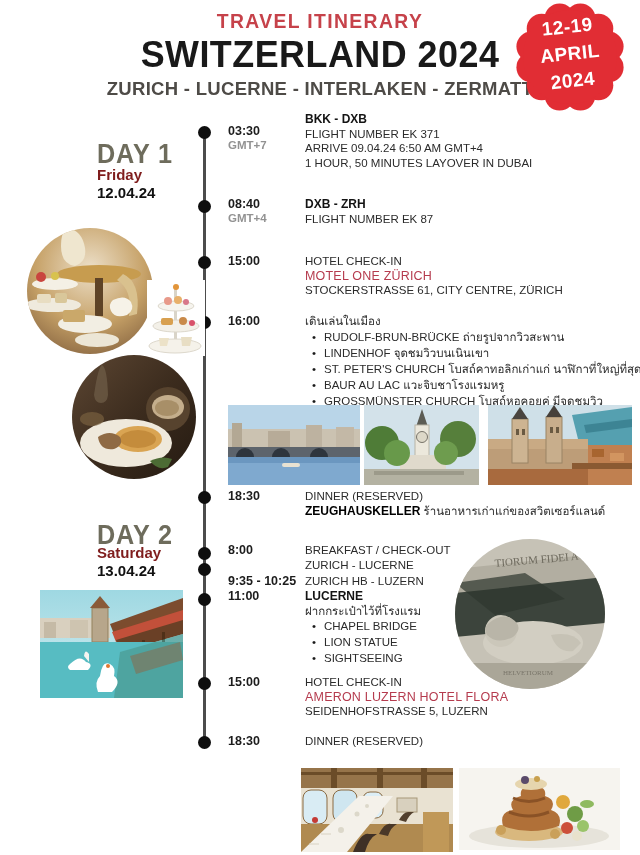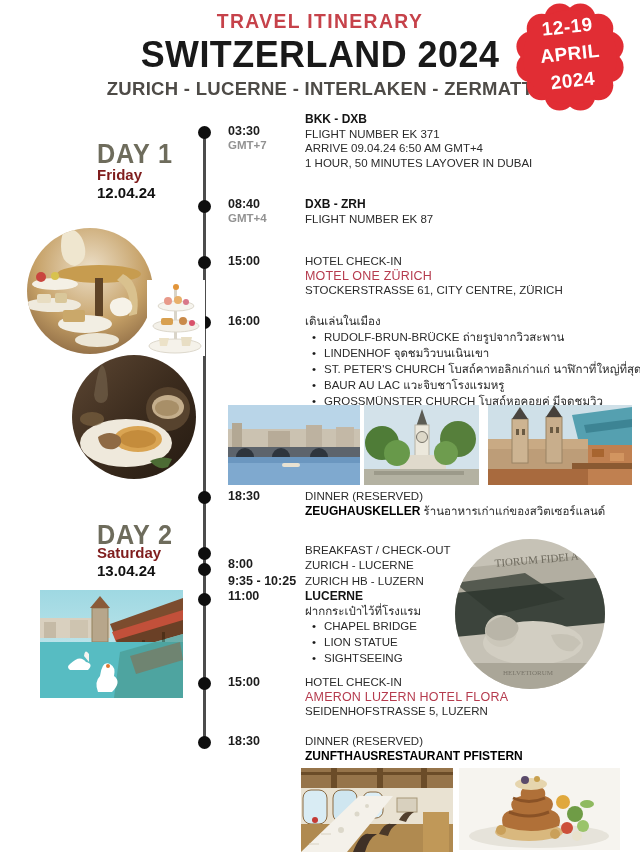--- a/index.html
+++ b/index.html
@@ -124,21 +124,21 @@
   <div class="abs time" style="top:489px">18:30</div>
   <div class="abs ev" style="top:489px">
     <div>DINNER (RESERVED)</div>
     <div><span class="bold-name">ZEUGHAUSKELLER</span><span> ร้านอาหารเก่าแก่ของสวิตเซอร์แลนด์</span></div>
   </div>
 
   <div class="abs daylab" style="top:519px">DAY 2</div>
   <div class="abs wday" style="top:544px">Saturday</div>
   <div class="abs ddate" style="top:562px">13.04.24</div>
 
-  <div class="abs time" style="top:557px">8:00</div>
+  <div class="abs time" style="top:543px">8:00</div>
   <div class="abs ev" style="top:543px">
     <div>BREAKFAST / CHECK-OUT</div>
     <div class="it">ZURICH - LUCERNE</div>
   </div>
 
   <div class="abs time" style="top:574px">9:35 - 10:25</div>
   <div class="abs ev" style="top:574px">
     <div>ZURICH HB  - LUZERN</div>
   </div>
 
@@ -154,21 +154,20 @@
   <div class="abs time" style="top:675px">15:00</div>
   <div class="abs ev" style="top:675px">
     <div>HOTEL CHECK-IN</div>
     <div class="red">AMERON LUZERN HOTEL FLORA</div>
     <div>SEIDENHOFSTRASSE 5, LUZERN</div>
   </div>
 
   <div class="abs time" style="top:734px">18:30</div>
   <div class="abs ev" style="top:734px">
     <div>DINNER (RESERVED)</div>
-    <div class="bold-name">ZUNFTHAUSRESTAURANT PFISTERN</div>
   </div>
 
   <div class="abs ph round" style="left:27px;top:228px;width:126px;height:126px">
     <svg width="126" height="126" viewBox="0 0 126 126">
       <defs>
           <radialGradient id="teaBg" cx="50%" cy="32%" r="80%">
         <stop offset="0" stop-color="#ecdfc8"></stop>
             <stop offset=".55" stop-color="#c6a167"></stop>
             <stop offset="1" stop-color="#7e5c3b"></stop>
       </radialGradient>

